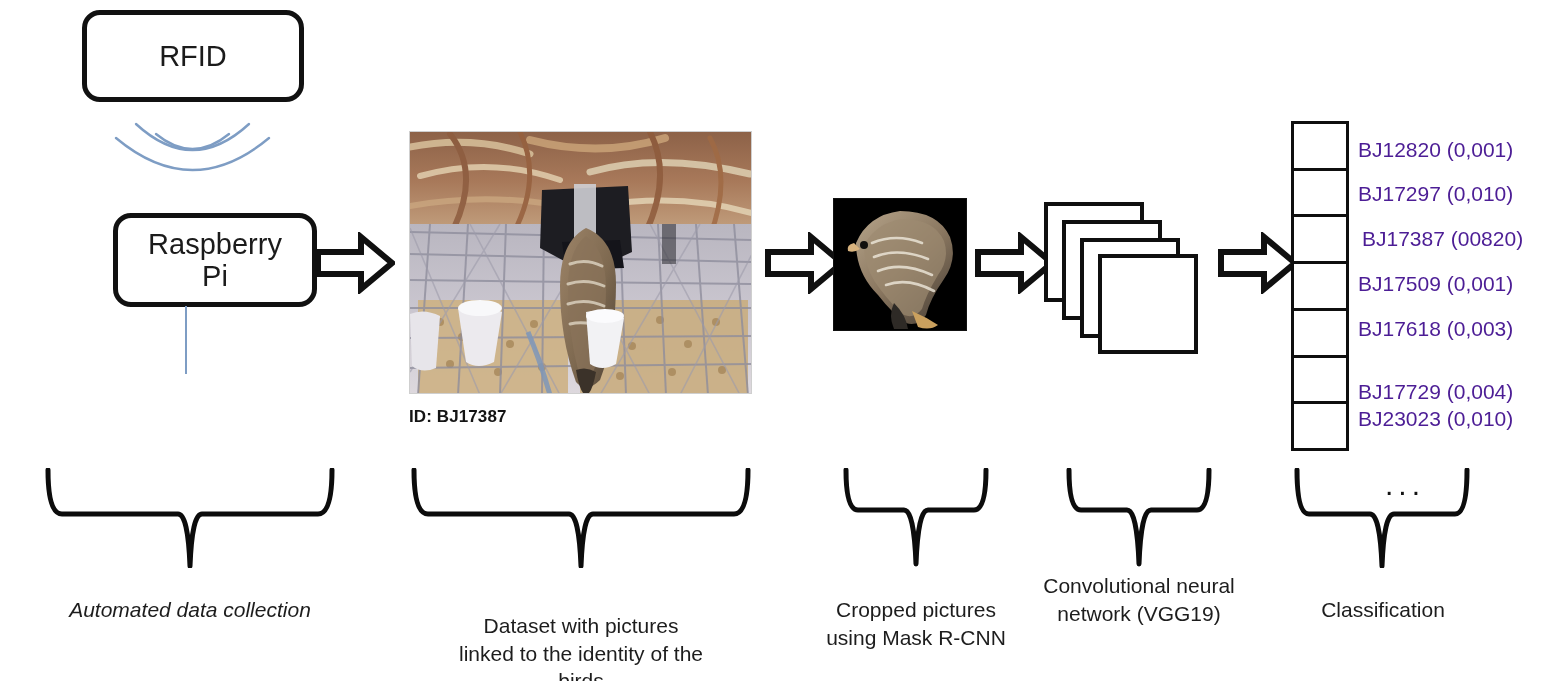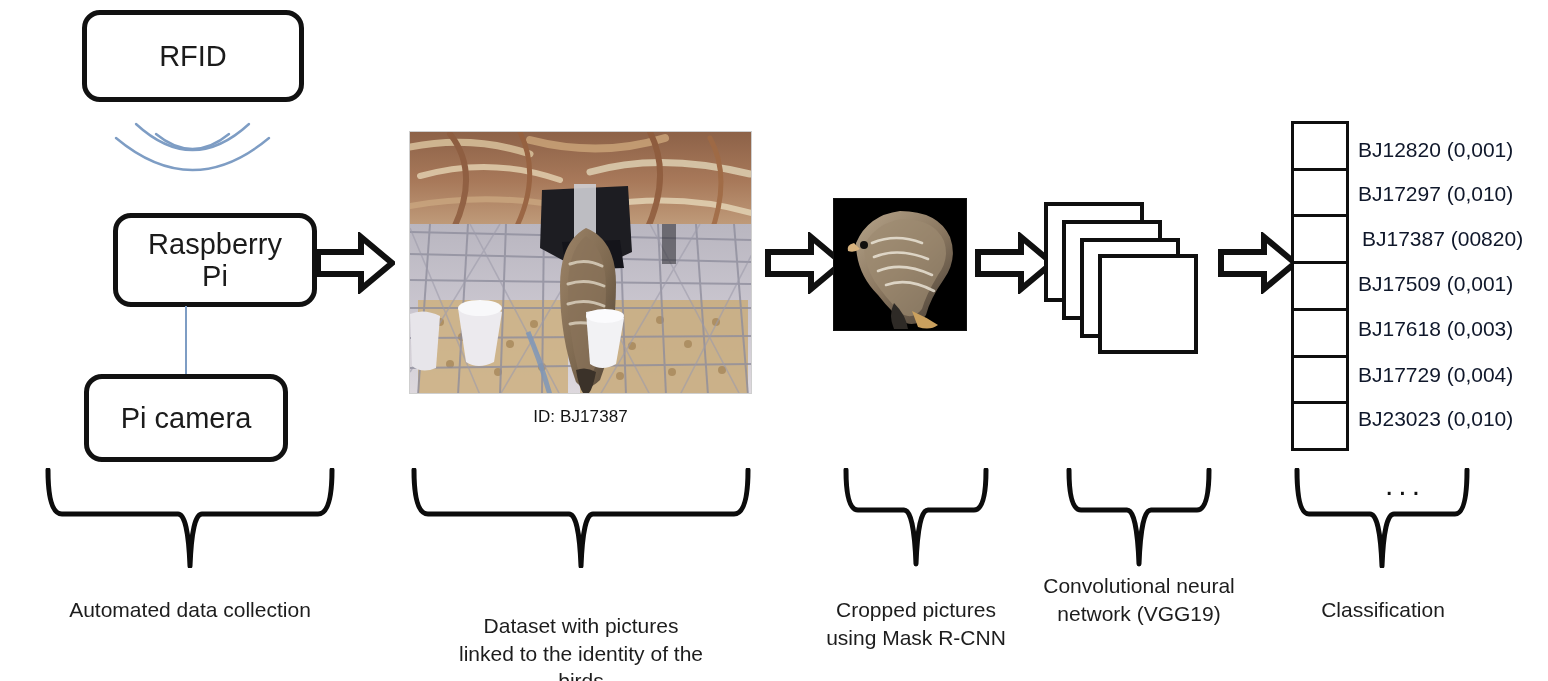--- a/index.html
+++ b/index.html
@@ -42,22 +42,22 @@
   }
 
   
   .photo-frame {
     box-sizing: border-box;
     border: 1px solid #cfcfcf;
     overflow: hidden;
   }
   .photo-id {
     font-size: 17px;
-    font-weight: normal;
-    text-align: center;
+    font-weight: bold;
+    text-align: left;
     color: #141414;
     letter-spacing: 0.1px;
   }
 
   
   .class-col {
     border: 3px solid #0f0f0f;
     box-sizing: border-box;
     background: #ffffff;
     display: flex;
@@ -66,21 +66,21 @@
   .class-cell {
     flex: 1 1 0;
     border-bottom: 3px solid #0f0f0f;
     background: #ffffff;
   }
   .class-cell:last-child { border-bottom: none; }
 
   .class-label {
     position: absolute;
     font-size: 21px;
-    color: #0f172a;
+    color: #4c1d95;
     white-space: nowrap;
   }
   .ellipsis {
     position: absolute;
     font-size: 30px;
     letter-spacing: 5px;
     color: #131313;
   }
 
   
@@ -109,23 +109,20 @@
     </g>
   </svg>
 
   <div class="devbox abs" style="left:84px; top:213px; width:204px; height:94px;margin-left:29px;">
     <span style="white-space:pre-line;">Raspberry
 Pi</span>
   </div>
 
   <div class="connector abs" style="left:185px; top:306px; height:68px;"></div>
 
-  <div class="devbox abs" style="left:84px; top:374px; width:204px; height:88px;">
-    <span>Pi camera</span>
-  </div>
 
   <svg class="abs" style="left:315px; top:232px;" width="80" height="62" viewBox="0 0 80 62">
     <path d="M3 20 L46 20 L46 5 L77 31 L46 57 L46 42 L3 42 Z" fill="#ffffff" stroke="#101010" stroke-width="6" stroke-linejoin="miter"></path>
   </svg>
 
   <div class="photo-frame abs" style="left:409px; top:131px; width:343px; height:263px;">
     <svg width="343" height="263" viewBox="0 0 343 263" preserveAspectRatio="none">
       <defs>
         <linearGradient id="strawbg" x1="0" y1="0" x2="0" y2="1">
           <stop offset="0%" stop-color="#8d6248"></stop>
@@ -292,42 +289,42 @@
     <div class="class-cell"></div>
     <div class="class-cell"></div>
     <div class="class-cell"></div>
   </div>
 
   <div class="class-label" style="left:1358px; top:138px;">BJ12820 (0,001)</div>
   <div class="class-label" style="left:1358px; top:182px;">BJ17297 (0,010)</div>
   <div class="class-label" style="left:1362px; top:227px;">BJ17387 (00820)</div>
   <div class="class-label" style="left:1358px; top:272px;">BJ17509 (0,001)</div>
   <div class="class-label" style="left:1358px; top:317px;">BJ17618 (0,003)</div>
-  <div class="class-label" style="left:1358px; top:363px;">BJ17729 (0,004)</div>
+  <div class="class-label" style="left:1358px; top:380px;">BJ17729 (0,004)</div>
   <div class="class-label" style="left:1358px; top:407px;">BJ23023 (0,010)</div>
 
   <div class="ellipsis" style="left:1385px; top:468px;">...</div>
 
   <svg class="abs" style="left:42px; top:468px;" width="296" height="100" viewBox="0 0 296 100">
     <path d="M6 2 Q6 46 20 46 L136 46 Q146 46 148 98 Q150 46 160 46 L276 46 Q290 46 290 2" fill="none" stroke="#0c0c0c" stroke-width="5" stroke-linecap="round" stroke-linejoin="round"></path>
   </svg>
   <svg class="abs" style="left:408px; top:468px;" width="346" height="100" viewBox="0 0 346 100">
     <path d="M6 2 Q6 46 20 46 L161 46 Q171 46 173 98 Q175 46 185 46 L326 46 Q340 46 340 2" fill="none" stroke="#0c0c0c" stroke-width="5" stroke-linecap="round" stroke-linejoin="round"></path>
   </svg>
   <svg class="abs" style="left:840px; top:468px;" width="152" height="100" viewBox="0 0 152 100">
     <path d="M6 2 Q6 42 18 42 L64 42 Q74 42 76 96 Q78 42 88 42 L134 42 Q146 42 146 2" fill="none" stroke="#0c0c0c" stroke-width="5" stroke-linecap="round" stroke-linejoin="round"></path>
   </svg>
   <svg class="abs" style="left:1063px; top:468px;" width="152" height="100" viewBox="0 0 152 100">
     <path d="M6 2 Q6 42 18 42 L64 42 Q74 42 76 96 Q78 42 88 42 L134 42 Q146 42 146 2" fill="none" stroke="#0c0c0c" stroke-width="5" stroke-linecap="round" stroke-linejoin="round"></path>
   </svg>
   <svg class="abs" style="left:1291px; top:468px;" width="182" height="100" viewBox="0 0 182 100">
     <path d="M6 2 Q6 46 18 46 L79 46 Q89 46 91 98 Q93 46 103 46 L164 46 Q176 46 176 2" fill="none" stroke="#0c0c0c" stroke-width="5" stroke-linecap="round" stroke-linejoin="round"></path>
   </svg>
 
-  <div class="caption" style="left:20px; top:596px; width:340px; white-space:pre-line;">Automated data collection</div>
+  <div class="caption" style="left:20px; top:596px; width:340px; white-space:pre-line;font-style:italic;">Automated data collection</div>
   <div class="caption" style="left:396px; top:596px; width:370px; white-space:pre-line;margin-top:16px;">Dataset with pictures
 linked to the identity of the
 birds</div>
   <div class="caption" style="left:806px; top:596px; width:220px; white-space:pre-line;">Cropped pictures
 using Mask R-CNN</div>
   <div class="caption" style="left:1029px; top:572px; width:220px; white-space:pre-line;">Convolutional neural
 network (VGG19)</div>
   <div class="caption" style="left:1292px; top:596px; width:182px; white-space:pre-line;">Classification</div>
 
 </div>

